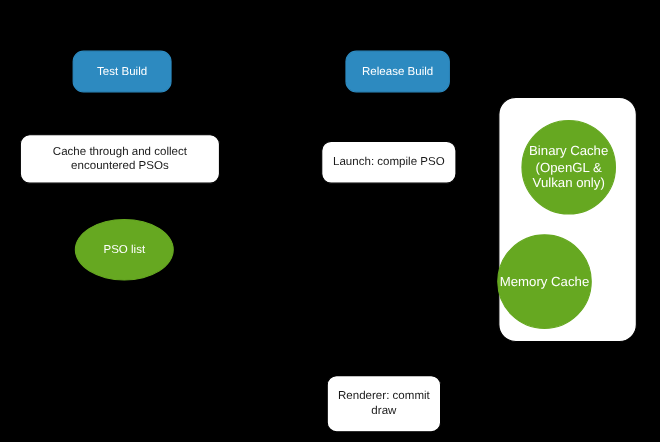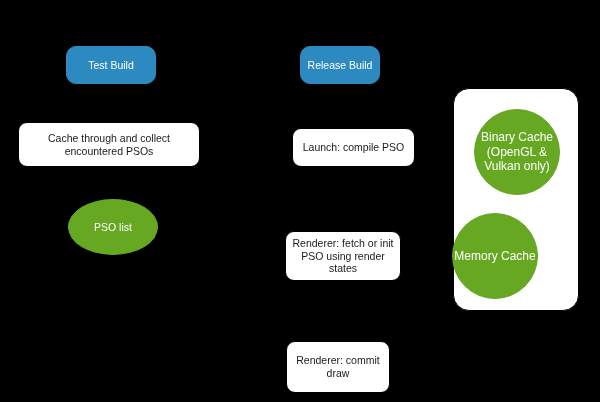--- a/index.html
+++ b/index.html
@@ -112,33 +112,30 @@
   </div>
 
   <div class="node node-white" style="left:18px; top:122px; width:182px; height:45px;">
     <span class="node-text">Cache through and collect encountered PSOs</span>
   </div>
 
   <div class="node node-ellipse" style="left:68px; top:199px; width:90px; height:56px;text-align:center;">
     <span class="node-text">PSO list</span>
   </div>
 
-  <div class="node node-blue" style="left:300px; top:46px; width:80px; height:38px;">
+  <div class="node node-blue" style="left:314px; top:46px; width:95px; height:38px;">
     <span class="node-text">Release Build</span>
   </div>
 
   <div class="node node-white" style="left:292px; top:128px; width:123px; height:39px;">
     <span class="node-text">Launch: compile PSO</span>
   </div>
 
-  <div class="node node-white" style="left:285px; top:231px; width:116px; height:50px;">
-    <span class="node-text">Renderer: fetch or init PSO using render states</span>
-  </div>
 
-  <div class="node node-white" style="left:286px; top:341px; width:104px; height:52px;">
+  <div class="node node-white" style="left:297px; top:341px; width:104px; height:52px;">
     <span class="node-text">Renderer: commit draw</span>
   </div>
 
   <div class="container-box" style="left:453px; top:88px; width:126px; height:223px;"></div>
 
   <div class="node node-circle" style="left:474px; top:109px; width:86px; height:86px;">
     <span class="node-text">Binary Cache (OpenGL &amp; Vulkan only)</span>
   </div>
 
   <div class="node node-circle" style="left:452px; top:213px; width:86px; height:86px;">

